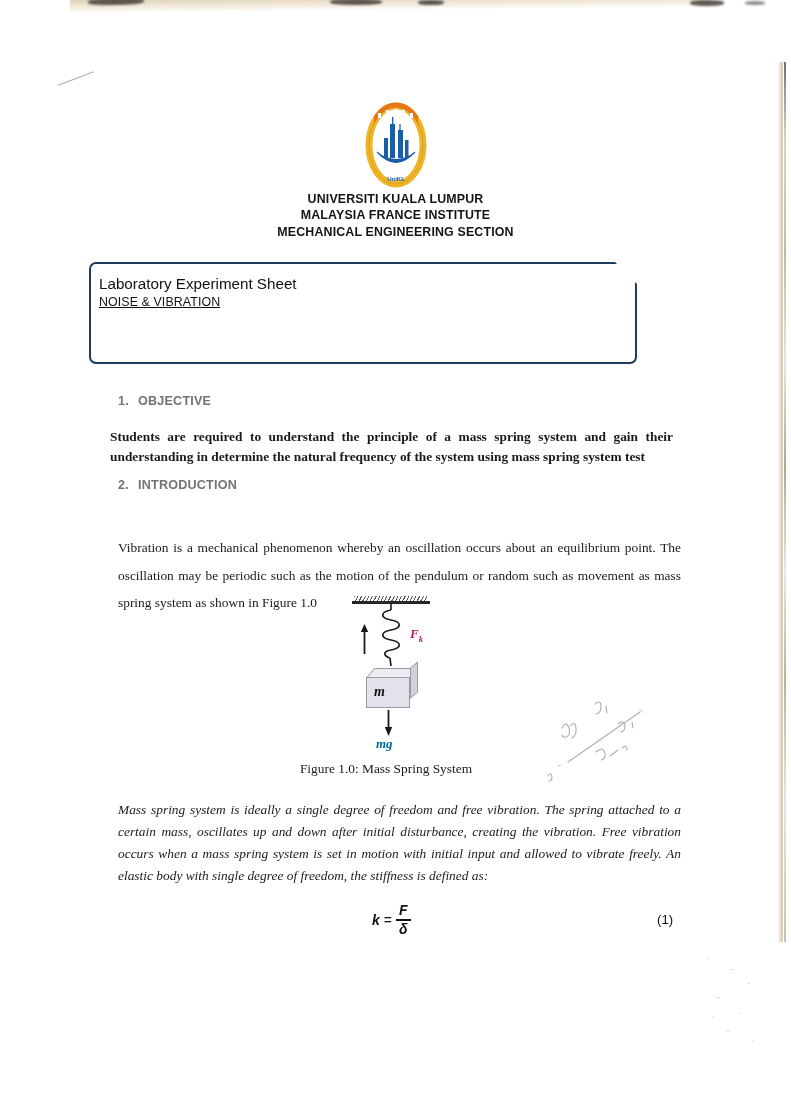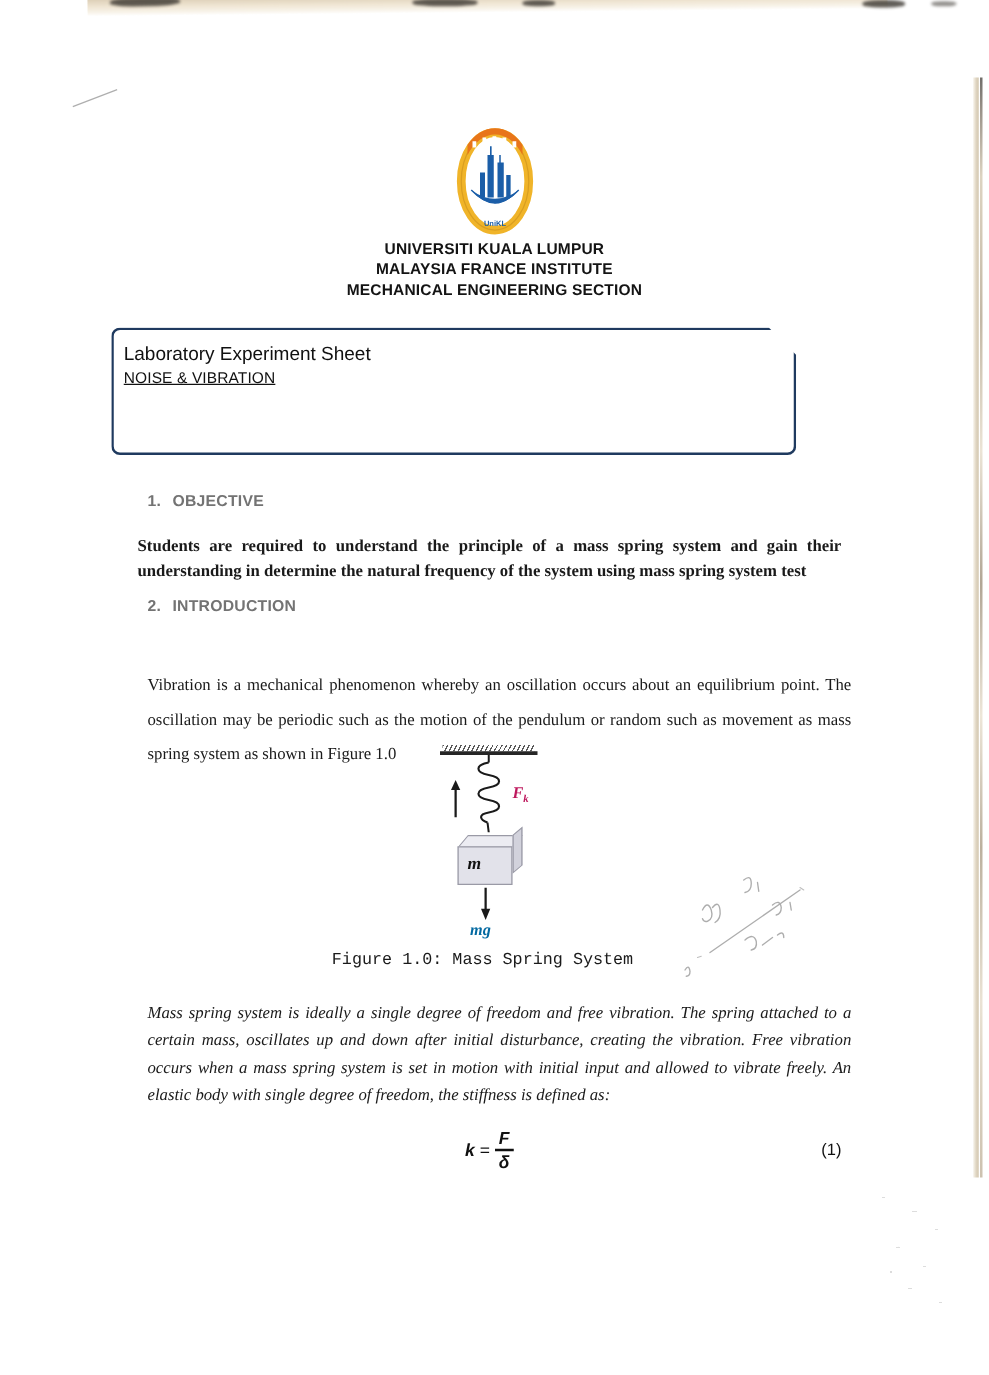--- a/index.html
+++ b/index.html
@@ -252,21 +252,21 @@
     font-family: "Liberation Serif", serif;
     font-weight: bold;
     font-style: italic;
     font-size: 13px;
     color: #0369a1;
   }
   .fig-caption {
     position: absolute;
     top: 761px; left: 0; width: 772px;
     text-align: center;
-    font-family: Liberation Mono, monospace;
+    font-family: Liberation Serif, serif;
     font-size: 13.4px;
     color: #1a1a1a;
   }
 
   .hand-annot {
     position: absolute;
     top: 690px; left: 540px;
     width: 120px; height: 100px;
     opacity: 0.55;
   }

